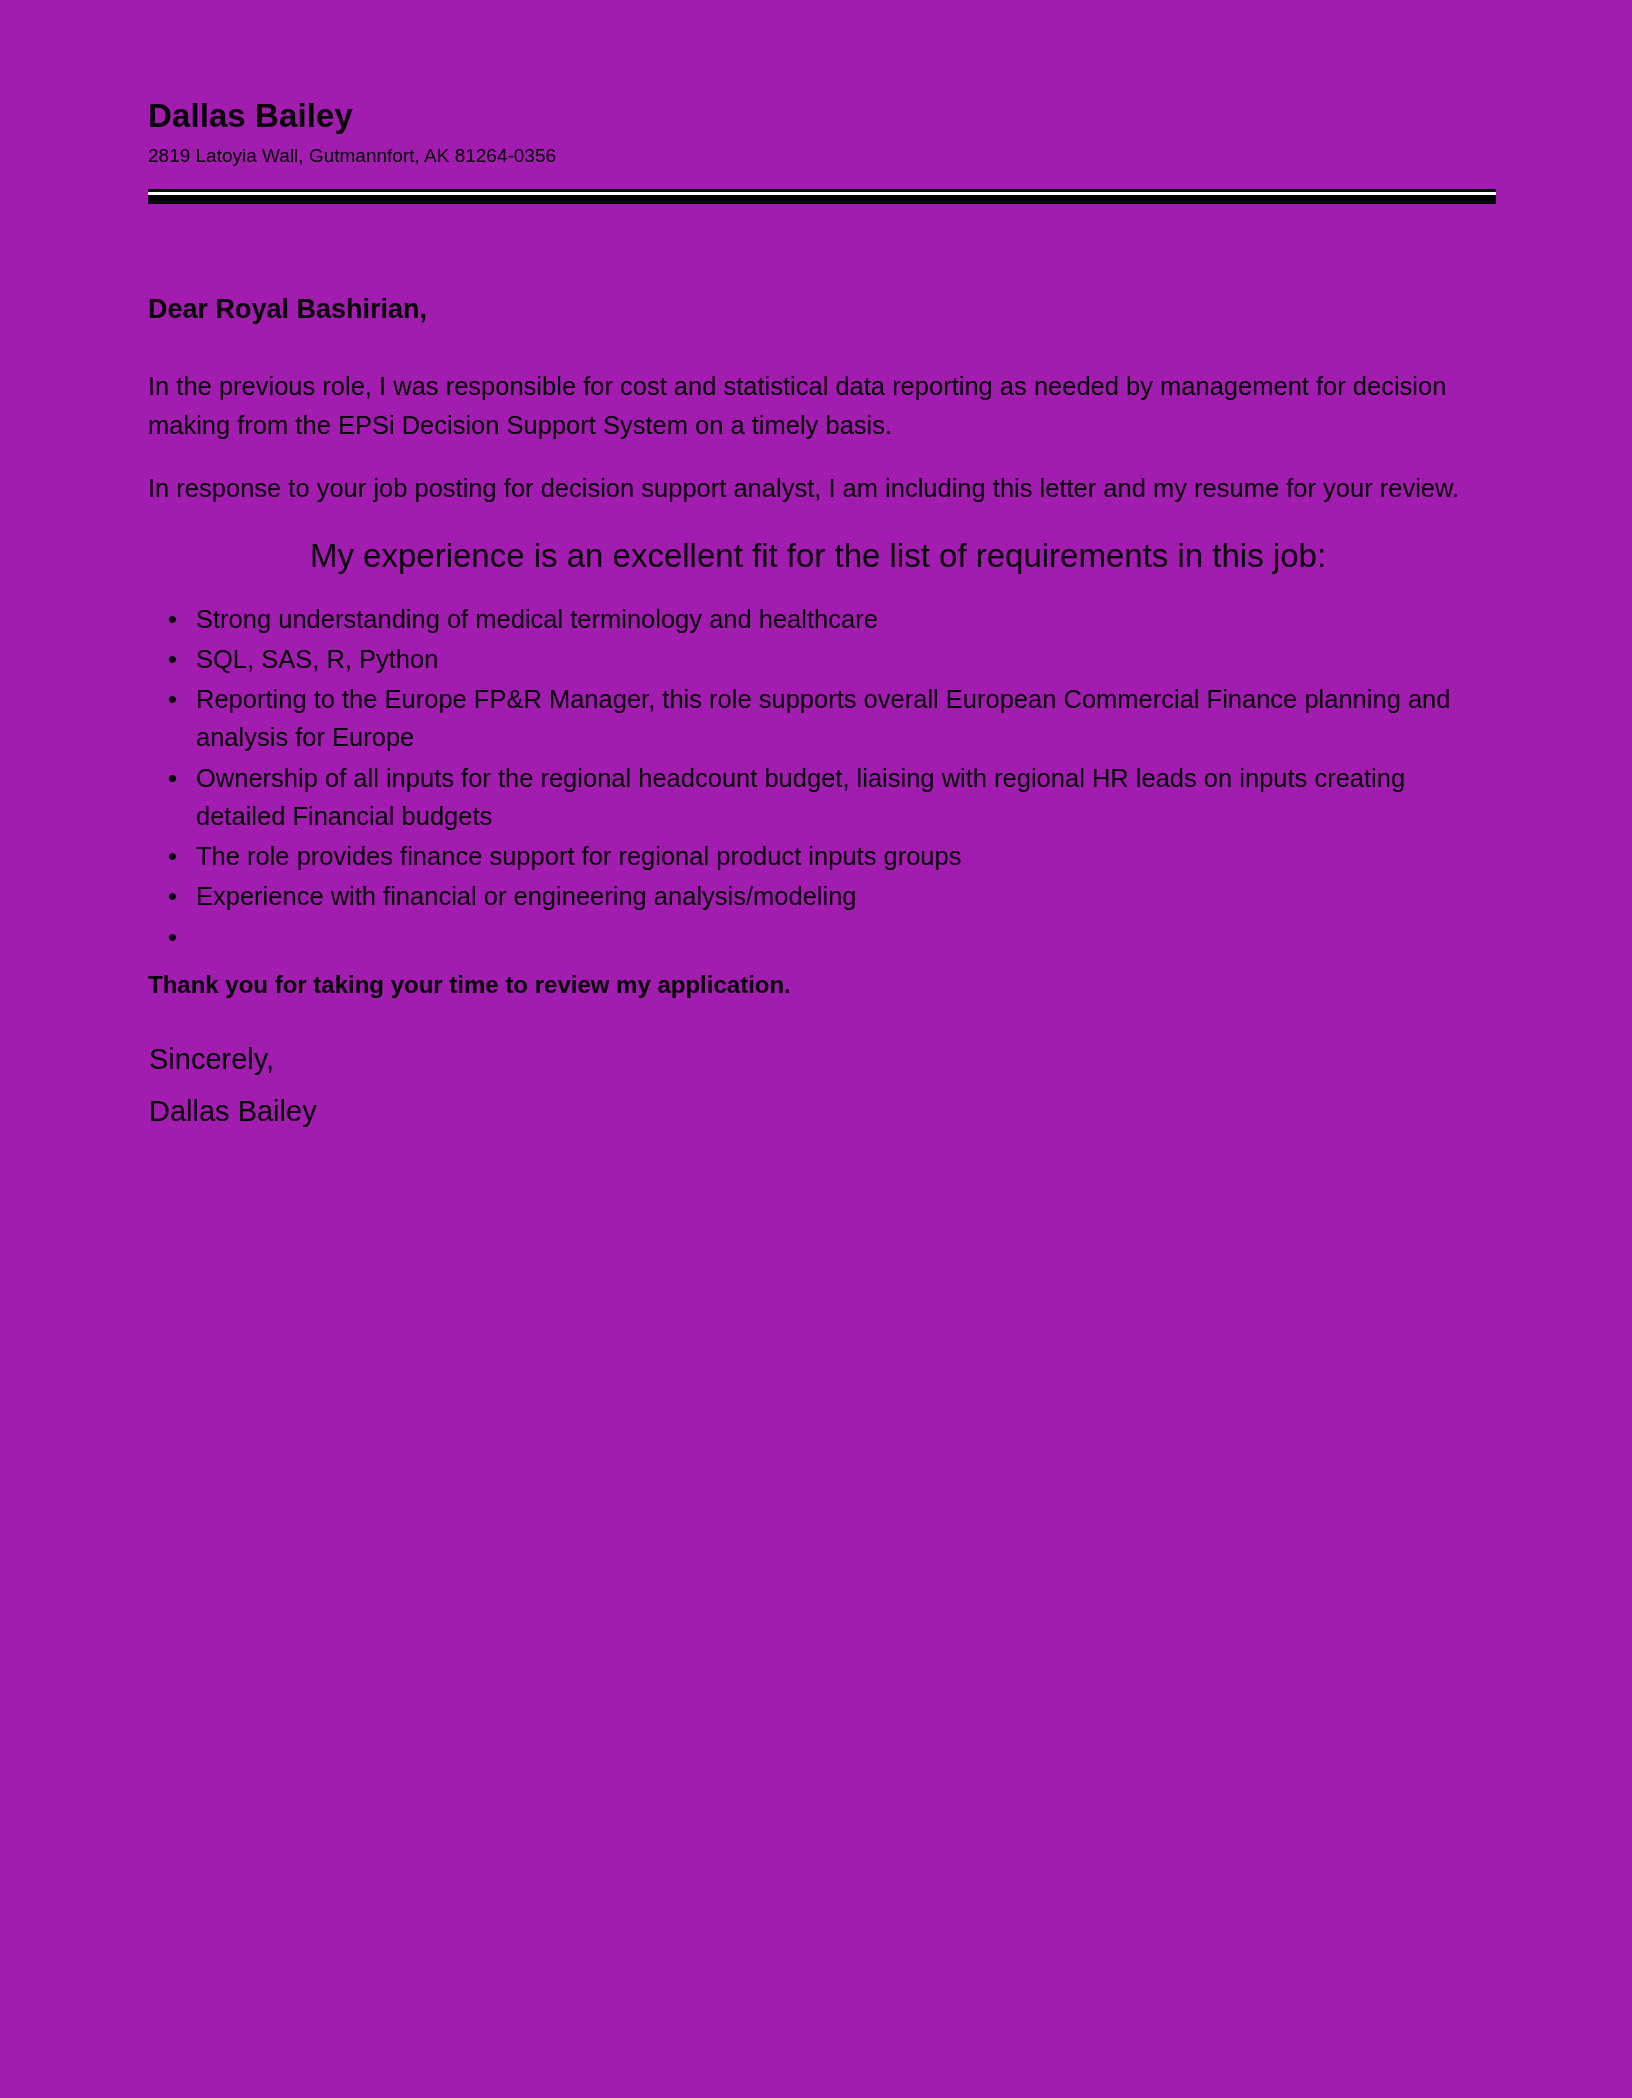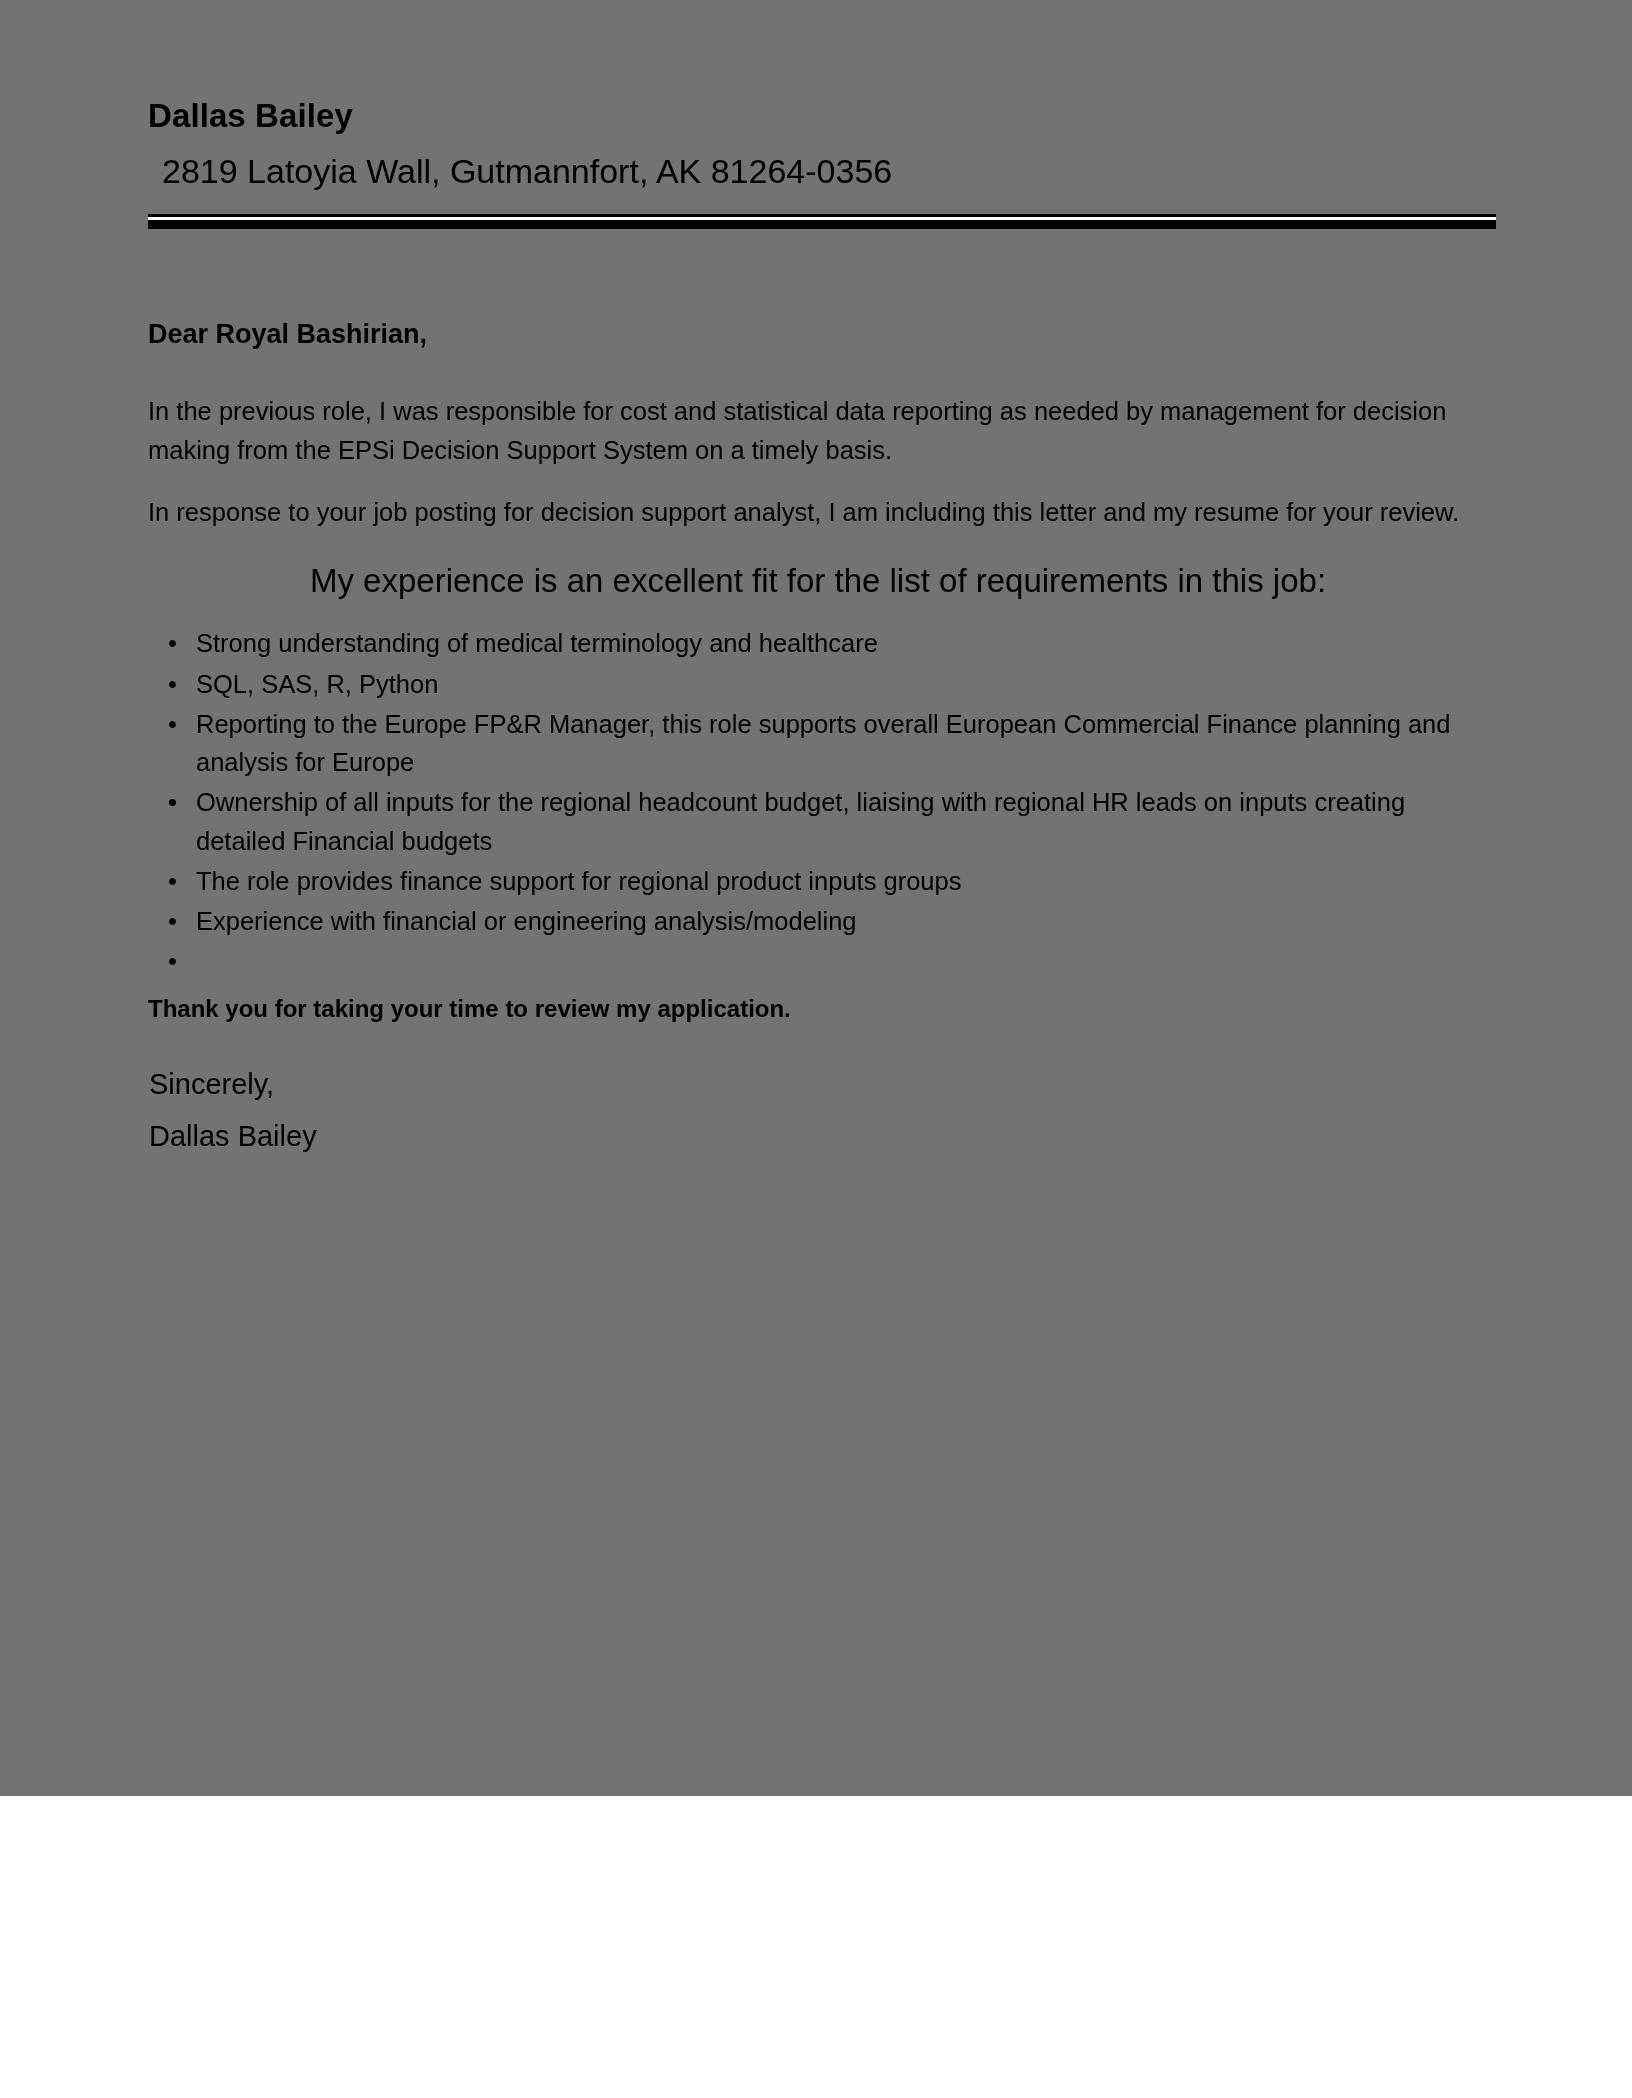--- a/index.html
+++ b/index.html
@@ -11,22 +11,22 @@
     width: 1632px;
     height: 2098px;
     font-family: "Liberation Sans", sans-serif;
     color: #000000;
     -webkit-font-smoothing: antialiased;
   }
 
   .page {
     position: relative;
     width: 1632px;
-    height: 1796px;
-    background: #737373;
+    height: 2098px;
+    background: #a21caf;
     box-sizing: border-box;
   }
 
   .content {
     position: absolute;
     left: 148px;
     top: 96px;
     width: 1340px;
   }
 
@@ -36,24 +36,24 @@
   }
   .sender-name {
     font-size: 33px;
     font-weight: bold;
     letter-spacing: 0.1px;
     line-height: 1.22;
     margin: 0 0 8px 0;
     color: #000000;
   }
   .sender-address {
-    font-size: 34px;
+    font-size: 19px;
     font-weight: normal;
     line-height: 1.25;
-    margin: 14px;
+    margin: 0;
     color: #000000;
   }
 
   .header-rule {
     margin-top: 21px;
     width: 1348px;
   }
   .header-rule .rule-thin {
     height: 3px;
     background: #000000;

